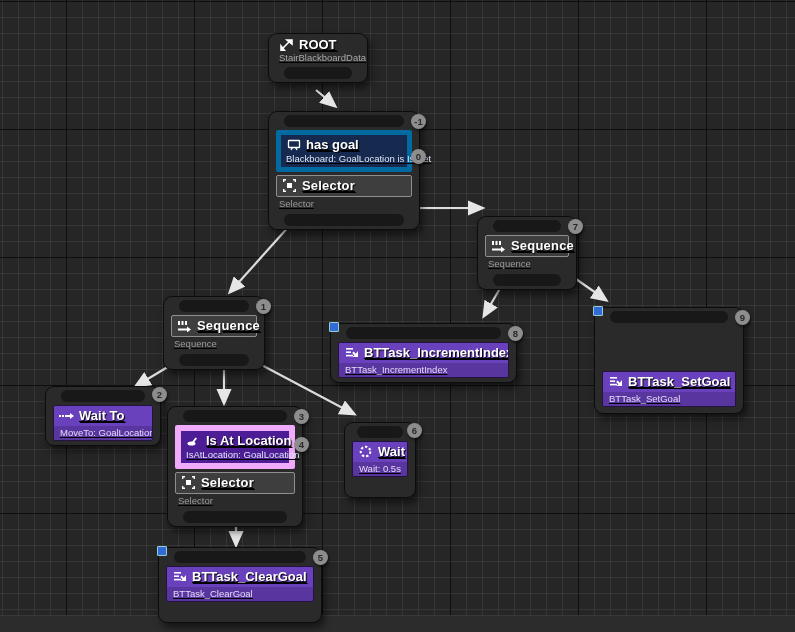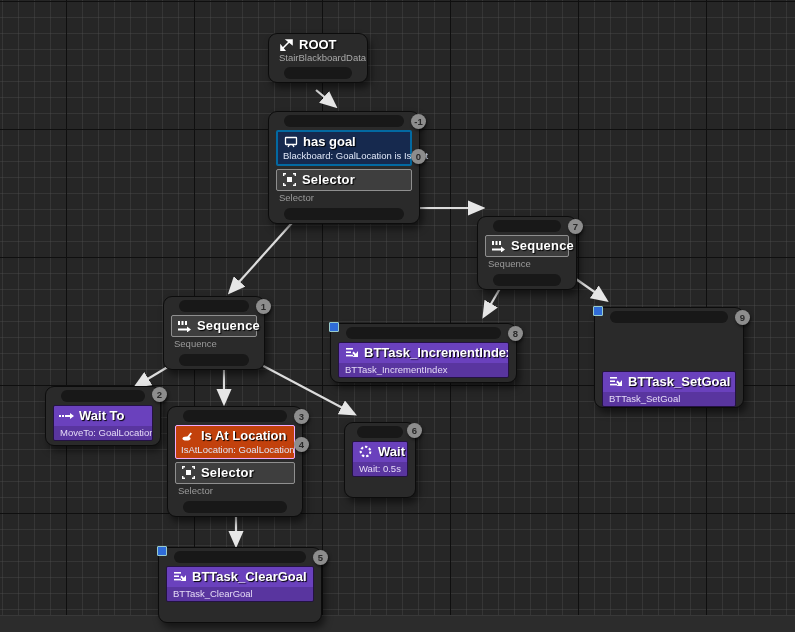--- a/index.html
+++ b/index.html
@@ -25,37 +25,37 @@
   .cbox{border:1px solid #8f8f8f;background:#3e3e3e;border-radius:2px;padding:2px 6px 3px 5px;
         display:flex;align-items:center;gap:5px;}
   .ctitle{color:#fff;font-weight:bold;font-size:13px;letter-spacing:.2px;
           text-shadow:1px 1px 1px #000;white-space:nowrap;}
   .csub{color:#9b9b9b;font-size:9.5px;padding:1px 2px 2px 3px;}
   
   .dec{border-radius:2px;padding:2px 5px 3px 5px;}
   .dec .dtitle{display:flex;align-items:center;gap:5px;color:#fff;font-weight:bold;font-size:13px;
                text-shadow:1px 1px 1px #000;white-space:nowrap;}
   .dec .dsub{color:#dfe6f7;font-size:9.5px;padding-top:1px;white-space:nowrap;}
-  .dec-navy{background:#16294e;border:2px solid #0369a1;}
-  .dec-blue{background:#c2410c;border:1px solid #f0abfc;}
+  .dec-navy{background:#16294e;border:5px solid #0369a1;}
+  .dec-blue{background:#4c1d95;border:6px solid #f0abfc;}
   
   .task{border:1px solid #241243;border-radius:2px;overflow:hidden;}
   .ttitle{background:#6a41bd;display:flex;align-items:center;gap:5px;padding:2px 6px 3px 5px;
           color:#fff;font-weight:bold;font-size:13px;text-shadow:1px 1px 1px #000;white-space:nowrap;}
   .tsub{background:#59359f;color:#e4daf6;font-size:9.5px;padding:1px 6px 2px 6px;white-space:nowrap;}
   
   .badge{position:absolute;width:15px;height:15px;border-radius:50%;background:#8d8d8d;
          color:#2a2a2a;font-size:9.5px;font-weight:bold;display:flex;align-items:center;
          justify-content:center;z-index:5;box-shadow:1px 2px 3px rgba(0,0,0,.5);}
   .bp-dot{position:absolute;left:-2px;top:-2px;width:8px;height:8px;background:#2f6cd8;
           border:1px solid #9cc;border-radius:1px;z-index:5;}
   .icon{display:inline-flex;width:15px;height:13px;flex:none;align-items:center;justify-content:center;}
   .icon svg{display:block;}
   #wires{position:absolute;left:0;top:0;width:795px;height:632px;pointer-events:none;z-index:2;}
-  .node{z-index:3;}
+  .node{z-index:3;text-decoration:underline;}
   .root-title{display:flex;align-items:center;gap:5px;padding:3px 8px 0 10px;color:#fff;
               font-weight:bold;font-size:13px;text-shadow:1px 1px 1px #000;}
   .root-sub{color:#a9a9a9;font-size:9.5px;padding:0 12px 1px 10px;white-space:nowrap;}
 </style>
 </head>
 <body>
 
 <div id="canvas">
   <div id="bottom-strip"></div>
 
@@ -270,21 +270,21 @@
         </div>
         <div class="tsub">BTTask_IncrementIndex</div>
       </div>
     </div>
   </div>
 
   <div class="node" style="left:594px;top:307px;width:148px;">
     <div class="bp-dot"></div>
     <div class="badge" style="right:-7px;top:2px;">9</div>
     <div class="pinbar"></div>
-    <div class="rowpad" style="padding-bottom:0;margin-top:48px;">
+    <div class="rowpad" style="padding-bottom:6px;margin-top:48px;">
       <div class="task">
         <div class="ttitle">
           <span class="icon">
             <svg width="14" height="12" viewBox="0 0 14 12">
                 <g fill="#fff">
               <rect x="1" y="1" width="7" height="1.6"></rect>
                   <rect x="1" y="4.4" width="5" height="1.6"></rect>
                   <rect x="1" y="7.8" width="7" height="1.6"></rect>
               <path d="M13 4 L13 10 L7.5 10 L9.4 8.2 L7.2 6 L8.6 4.6 L10.8 6.8 Z"></path>
             </g>

